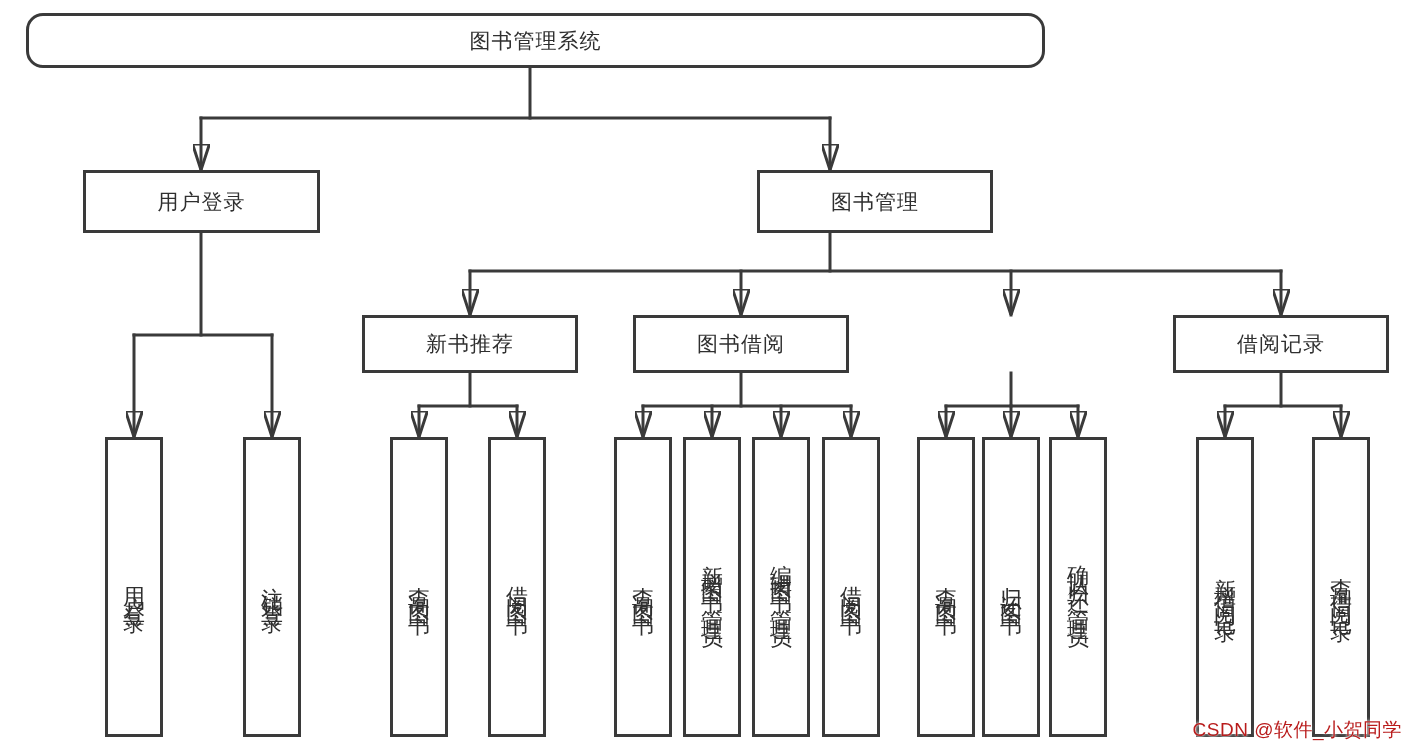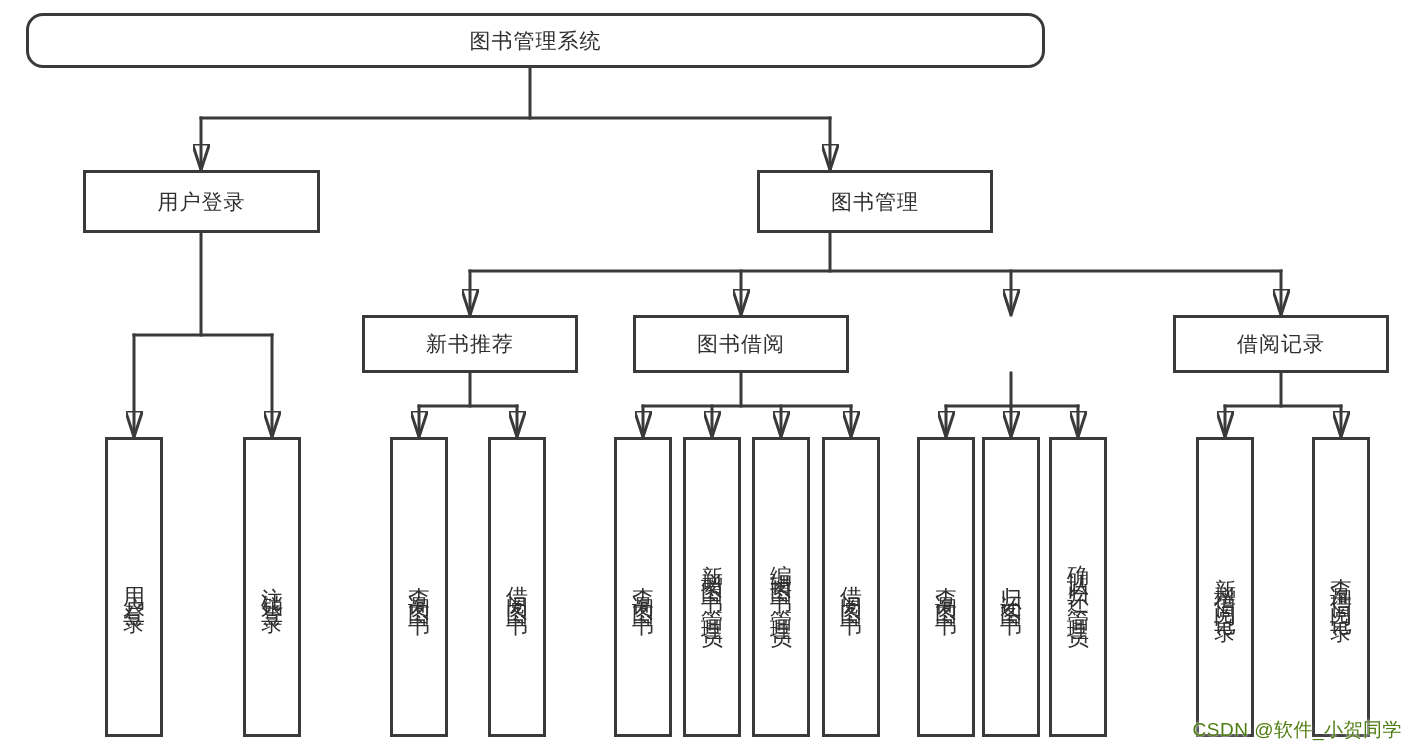--- a/index.html
+++ b/index.html
@@ -67,21 +67,21 @@
   .lf-10 { left: 982px;  }
   .lf-11 { left: 1049px; }
   .lf-12 { left: 1196px; }
   .lf-13 { left: 1312px; }
   .watermark {
     position: absolute;
     right: 3px;
     bottom: 4px;
     z-index: 5;
     font-size: 19px;
-    color: #4d7c0f;
+    color: #b91c1c;
     letter-spacing: 0.5px;
     text-shadow: 0 0 2px #ffffff, 0 0 4px #ffffff;
     white-space: nowrap;
   }
 </style>
 </head>
 <body>
 
 <div class="canvas">
 

